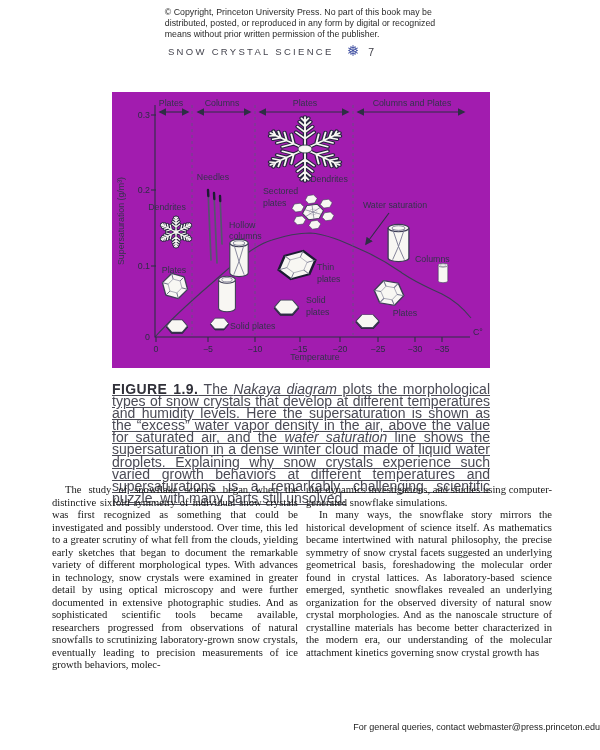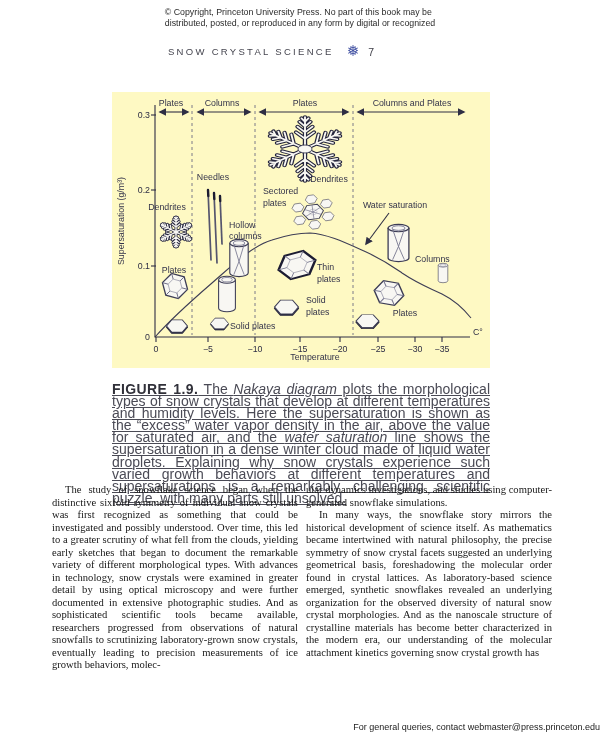--- a/index.html
+++ b/index.html
@@ -8,21 +8,21 @@
   
   .copyright{position:absolute;top:7px;left:0;right:0;text-align:center;}
   .copyright .inner{display:inline-block;text-align:left;}
   .copyright .line{font-size:8.8px;line-height:11px;color:#2b2b2b;}
   
   .header{position:absolute;top:44px;left:0;right:58px;display:flex;justify-content:center;align-items:center;}
   .runhead{font-size:9.5px;letter-spacing:2.3px;color:#45454f;}
   .hflake{font-family:"DejaVu Sans",sans-serif;font-size:15px;color:#4554a4;margin:0 9px 0 13px;line-height:1;}
   .pagenum{font-size:10.5px;color:#3a3a44;}
   
-  .figure-box{position:absolute;left:112px;top:92px;width:378px;height:276px;background:#fef9c3;}
+  .figure-box{position:absolute;left:112px;top:92px;width:378px;height:276px;background:#a21caf;}
   .figure-box svg{display:block;}
   .lbl{font-family:"Liberation Sans",sans-serif;font-size:8.8px;fill:#33334a;}
   .tick{font-family:"Liberation Sans",sans-serif;font-size:8.8px;fill:#2d2d44;}
   .axis{stroke:#2e2e44;stroke-width:1.1;fill:none;}
   .dash{stroke:#5c5c78;stroke-width:0.8;stroke-dasharray:3 3;fill:none;}
   .curve{stroke:#3d3d55;stroke-width:1.1;fill:none;}
   .cs{fill:#f8f7f3;stroke:#3d3d55;stroke-width:1;}
   .csb{fill:#f8f7f3;stroke:#1c1c32;stroke-width:1.8;}
   .thin{fill:none;stroke:#70708a;stroke-width:0.7;}
   .dark{fill:#2a2a40;stroke:#2a2a40;}
@@ -47,20 +47,21 @@
 </style>
 </head>
 <body>
 
 <div class="page">
 
   <div class="copyright">
     <div class="inner">
       <div class="line">© Copyright, Princeton University Press. No part of this book may be</div>
       <div class="line">distributed, posted, or reproduced in any form by digital or recognized</div>
+      <div class="line">means without prior written permission of the publisher.</div>
     </div>
   </div>
 
   <div class="header">
     <span class="runhead">SNOW CRYSTAL SCIENCE</span>
     <span class="hflake">❅</span>
     <span class="pagenum">7</span>
   </div>
 
   <div class="figure-box">

